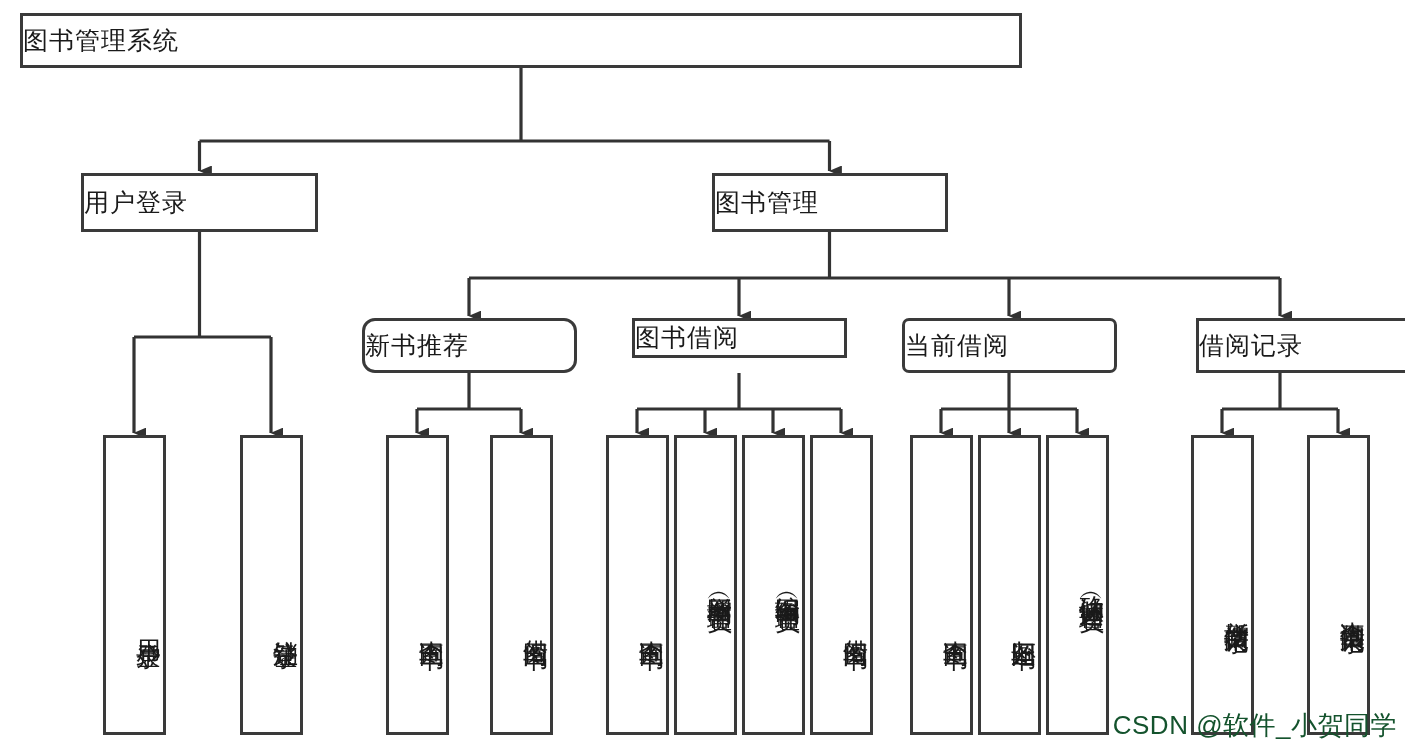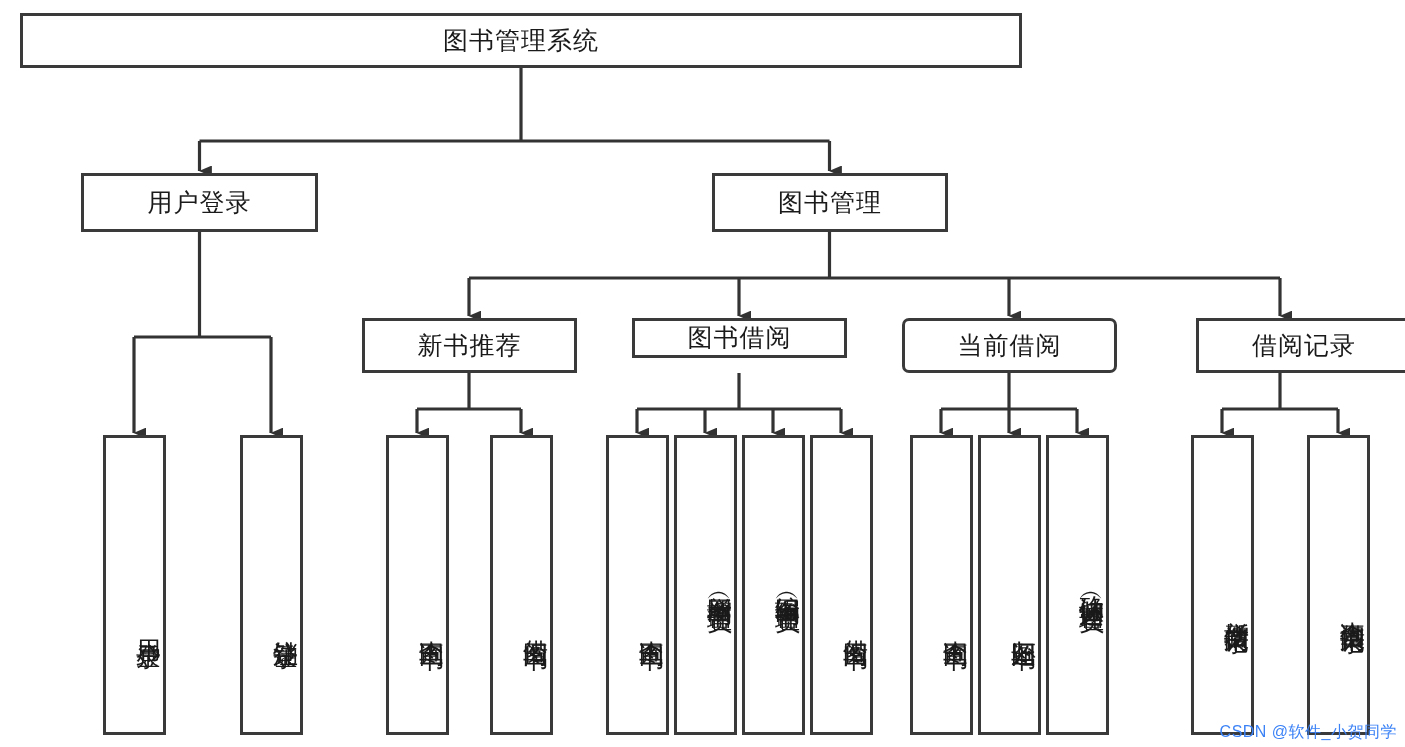--- a/index.html
+++ b/index.html
@@ -27,21 +27,21 @@
     pointer-events: none;
   }
   .node {
     position: absolute;
     box-sizing: border-box;
     border: 3px solid #3a3a3a;
     background: #ffffff;
     color: #1a1a1a;
     display: flex;
     align-items: center;
-    justify-content: center;
+    justify-content: flex-start;
     text-align: center;
     line-height: 1.18;
     overflow: hidden;
   }
   .node.horiz {
     font-size: 25px;
     letter-spacing: 1px;
   }
   .node.vert {
     writing-mode: vertical-rl;
@@ -55,22 +55,22 @@
   }
   .node .vtext {
     writing-mode: vertical-rl;
     text-orientation: upright;
     display: block;
   }
   .watermark {
     position: absolute;
     right: 8px;
     bottom: 4px;
-    font-size: 16px;
-    color: #3b82f6;
+    font-size: 26px;
+    color: #14532d;
     letter-spacing: 0.5px;
     white-space: nowrap;
     font-family: "Liberation Sans", "DejaVu Sans", sans-serif;
   }
 </style>
 </head>
 <body>
 
 <div id="canvas">
 
@@ -133,21 +133,21 @@
   </div>
 
   <div class="node horiz" style="left:81px; top:173px; width:237px; height:59px;">
     <span>用户登录</span>
   </div>
 
   <div class="node horiz" style="left:712px; top:173px; width:236px; height:59px;">
     <span>图书管理</span>
   </div>
 
-  <div class="node horiz" style="left:362px; top:318px; width:215px; height:55px;">
+  <div class="node horiz" style="left:362px; top:318px; width:215px; height:55px;border-radius:13px;">
     <span>新书推荐</span>
   </div>
 
   <div class="node horiz" style="left:632px; top:318px; width:215px; height:40px;">
     <span>图书借阅</span>
   </div>
 
   <div class="node horiz" style="left:902px; top:318px; width:215px; height:55px;border-radius:7px;">
     <span>当前借阅</span>
   </div>

